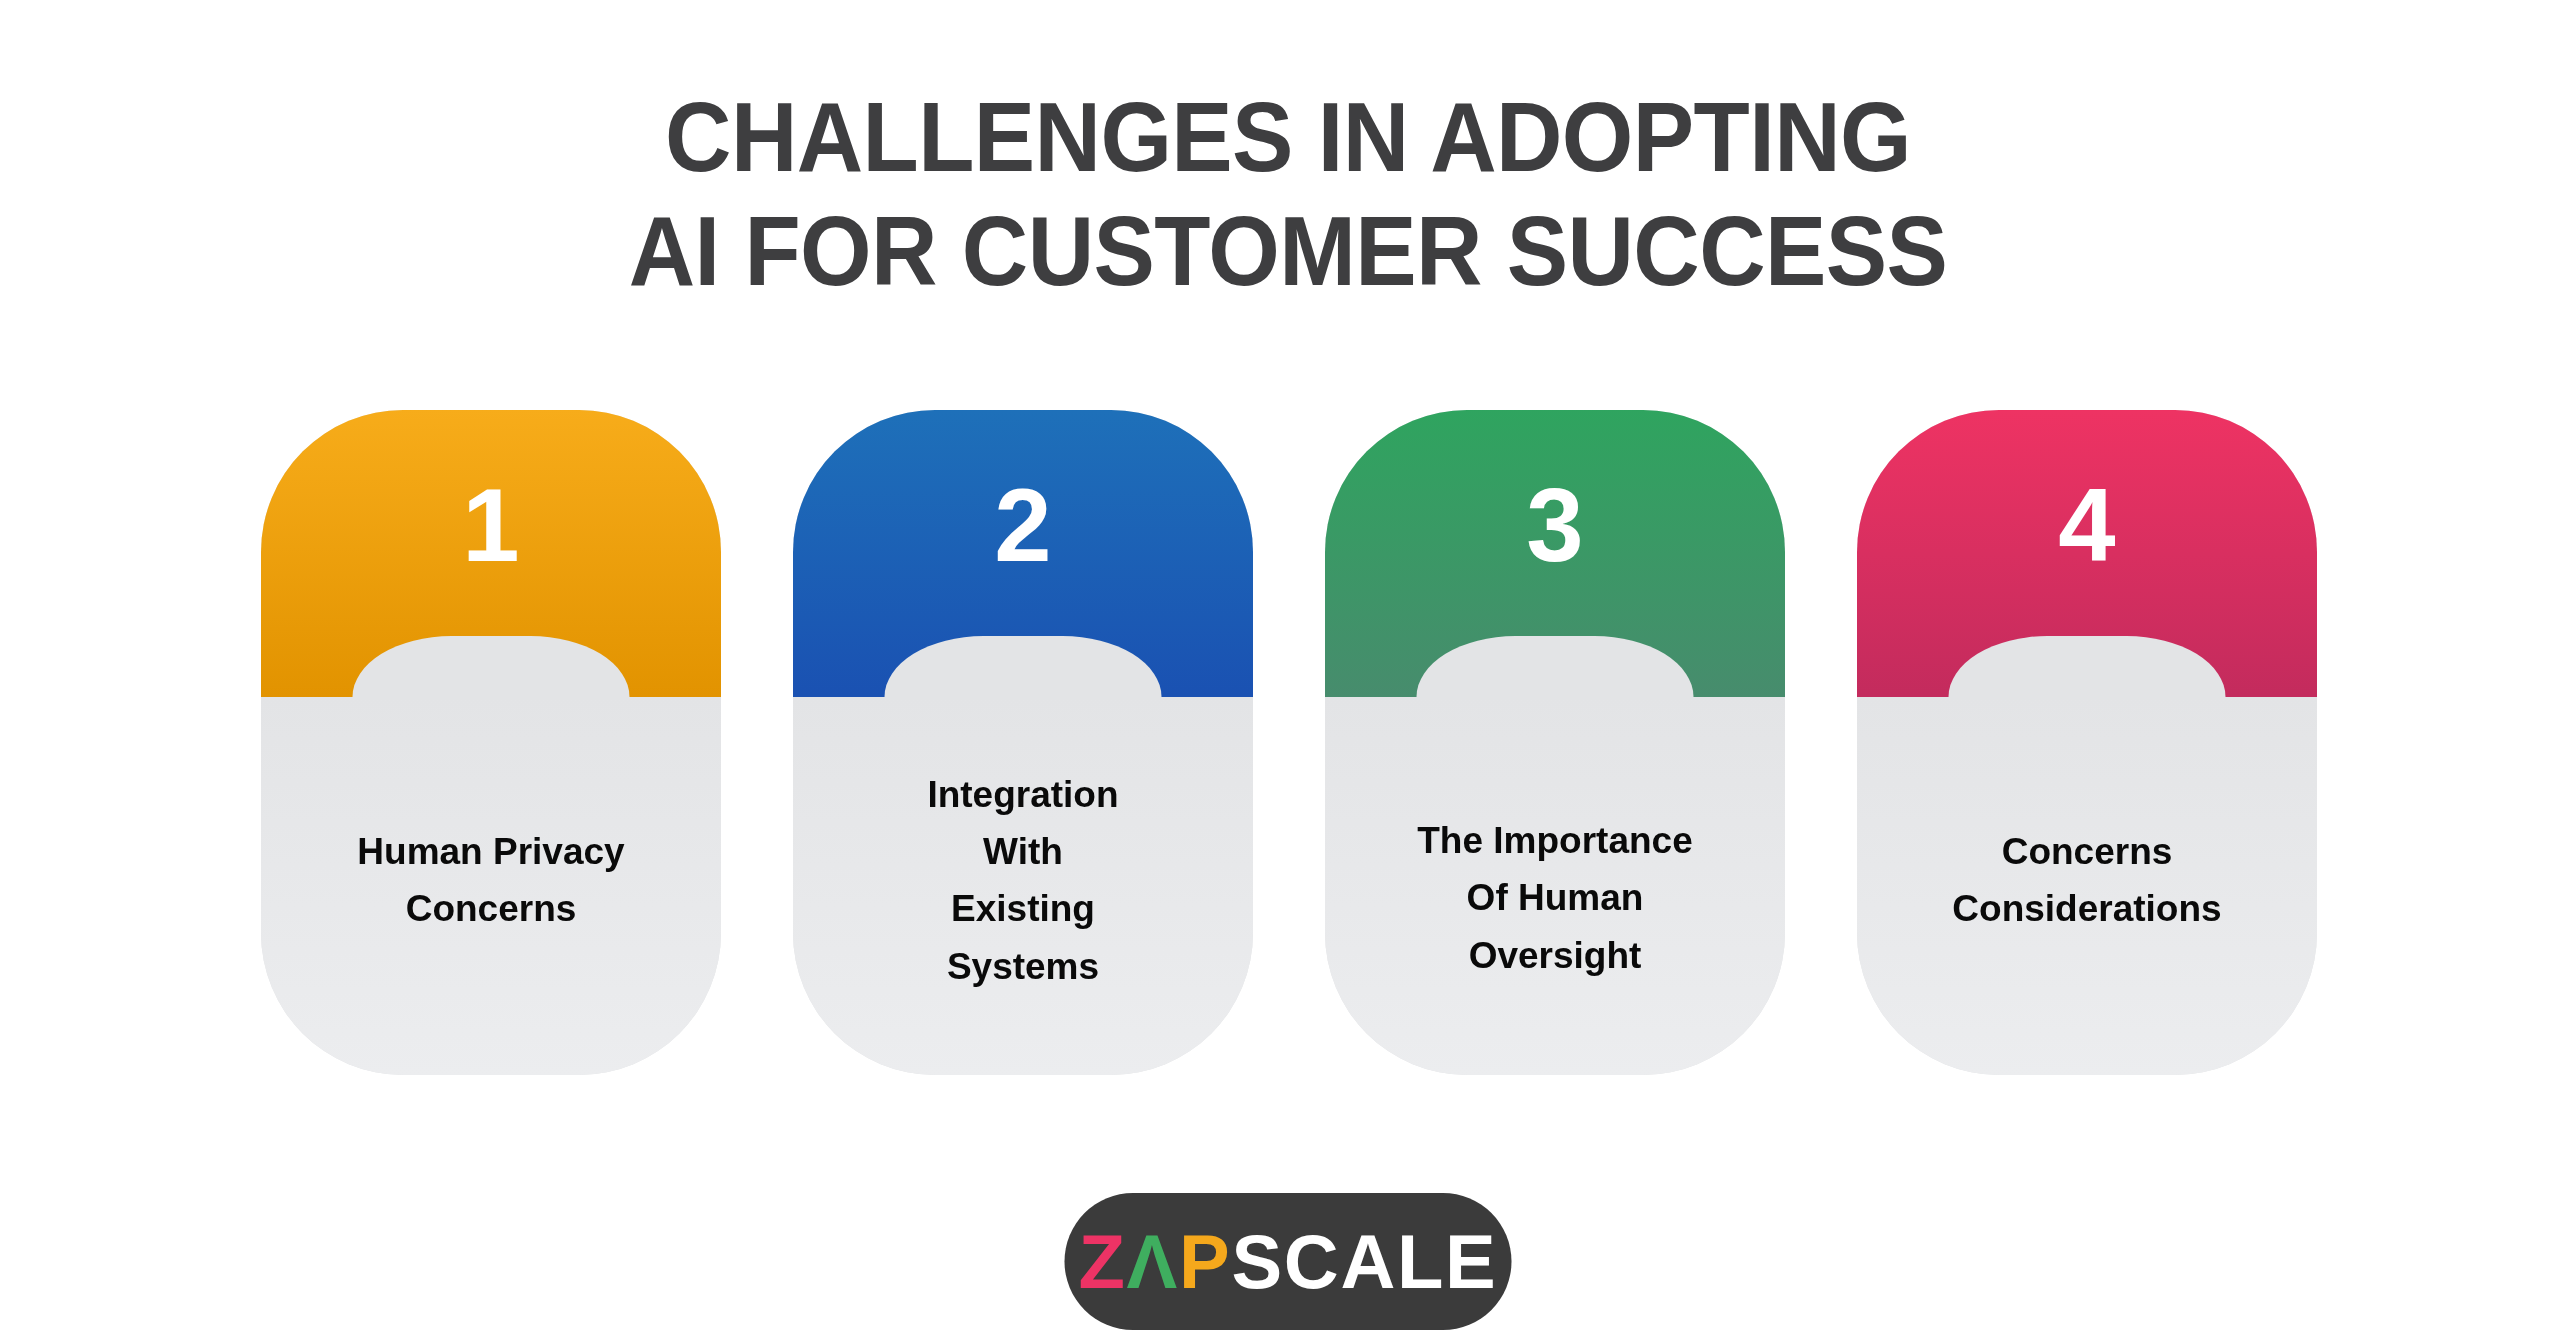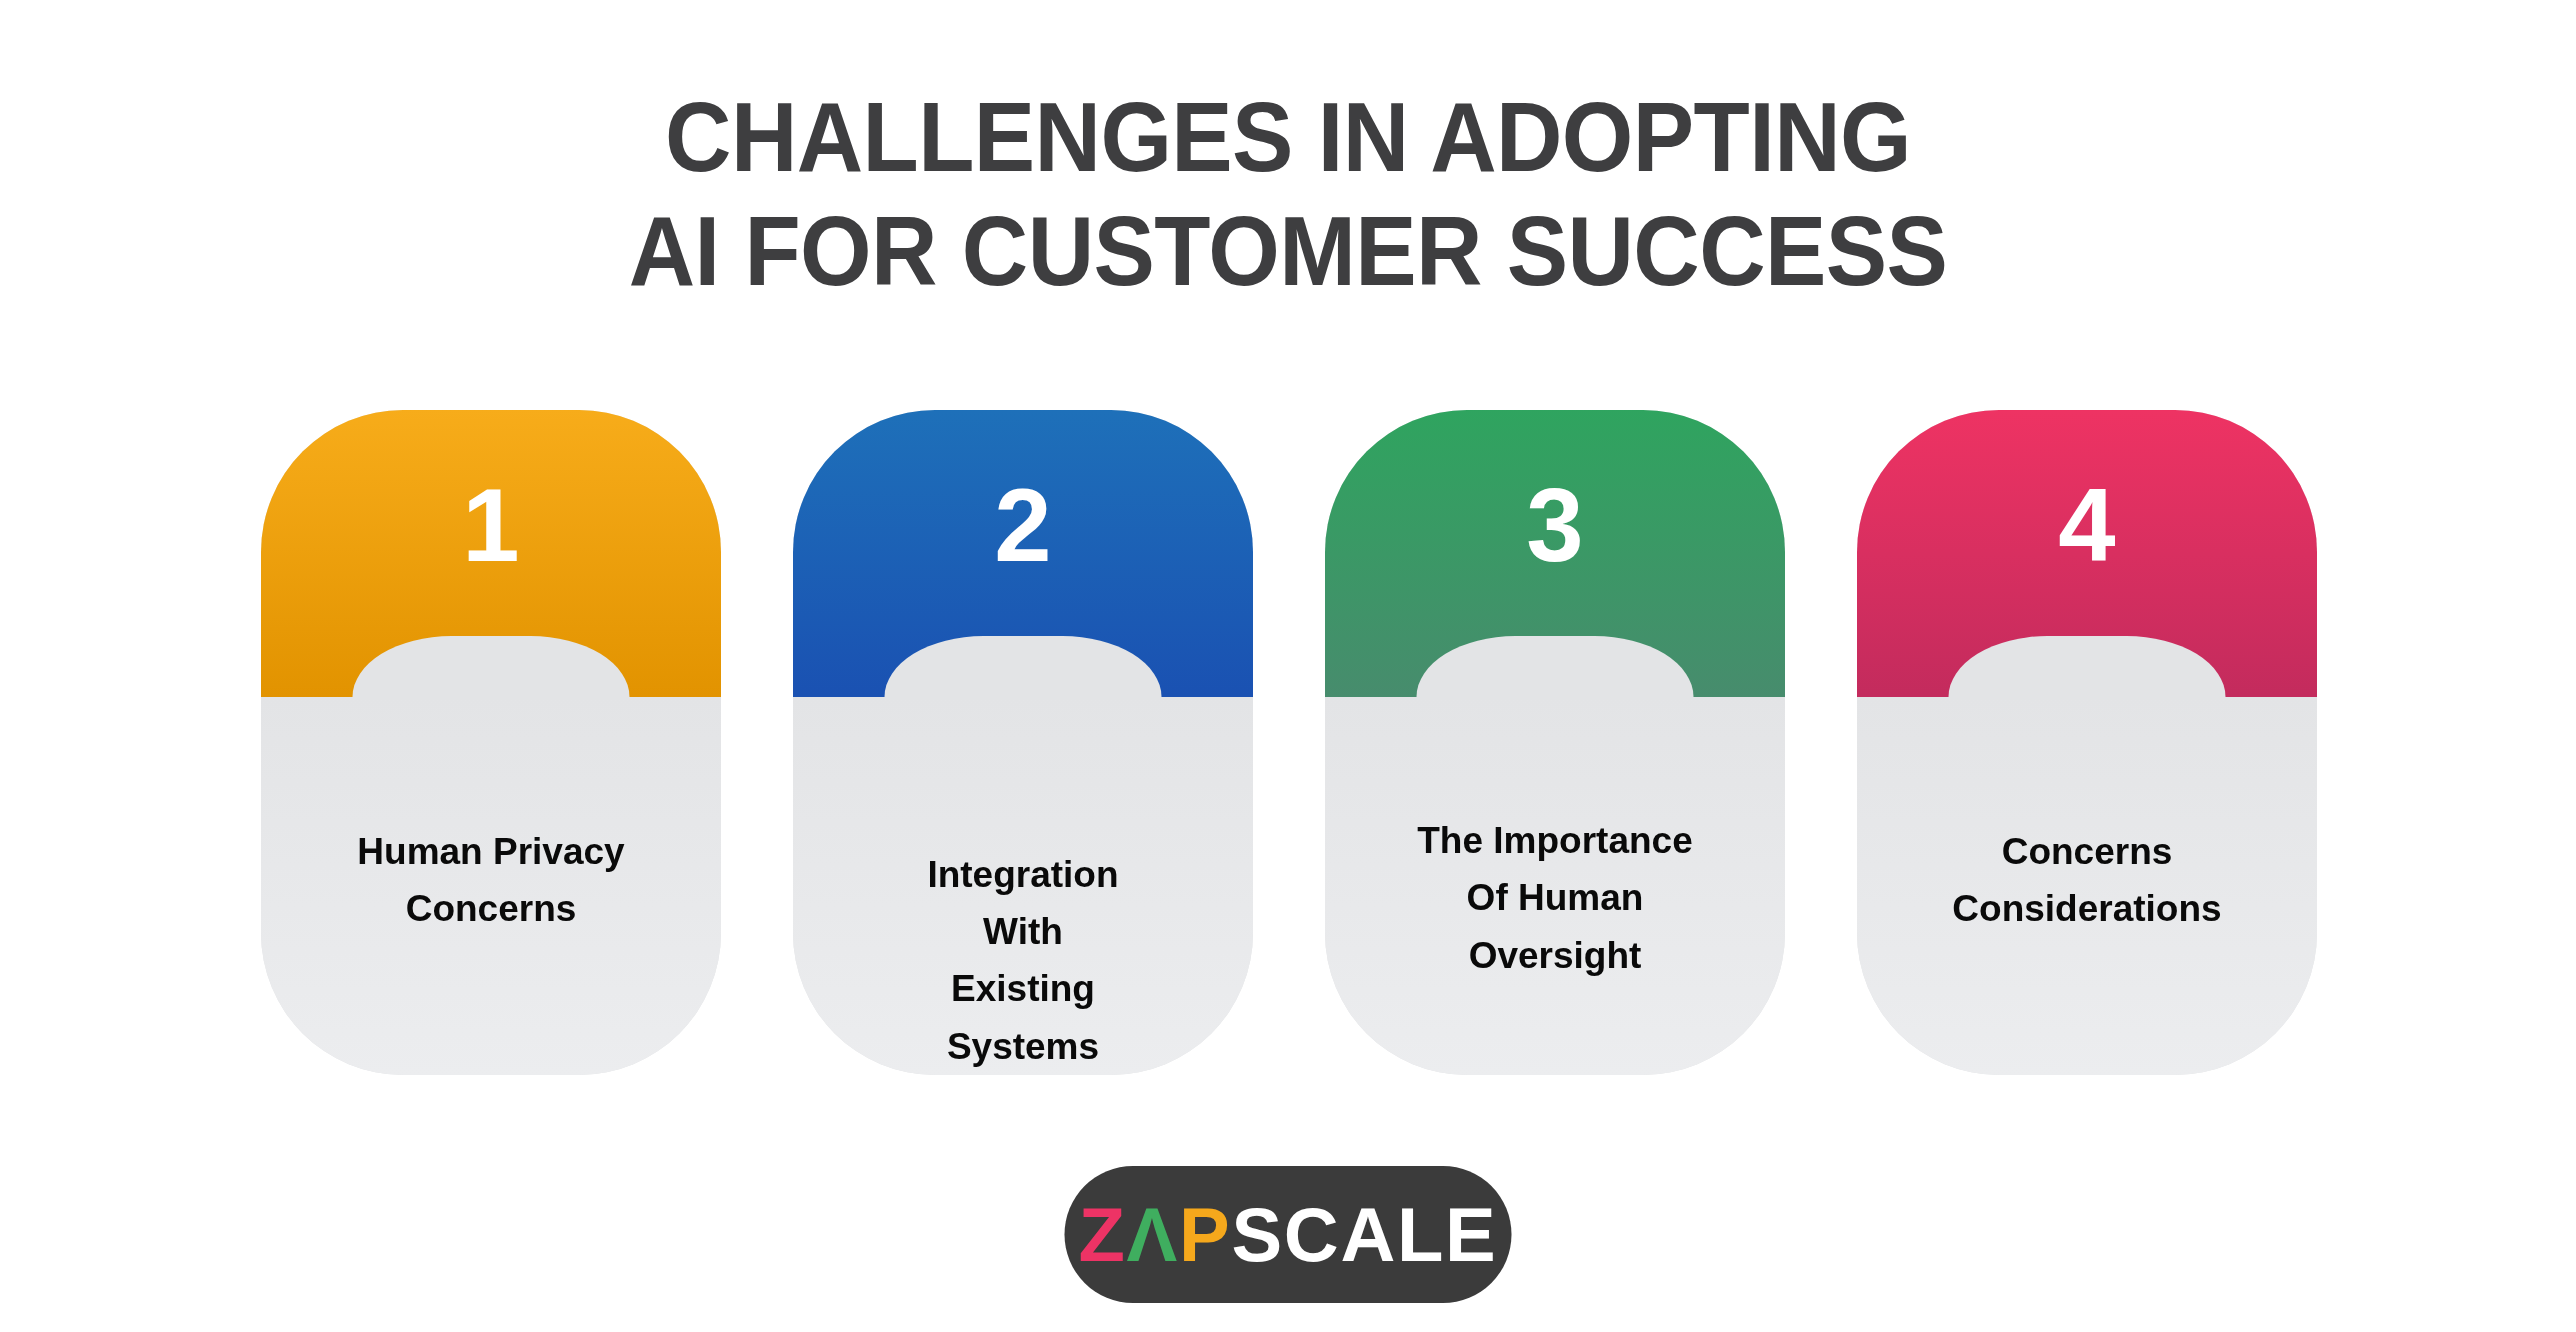--- a/index.html
+++ b/index.html
@@ -87,21 +87,21 @@
     text-align: center;
     color: #0A0A0A;
     white-space: pre-line;
     padding: 0 17.4px;
     margin-top: -11.6px;
   }
 
   
   .logo-pill {
     position: absolute;
-    top: 1166px;
+    top: 1193px;
     left: 50%;
     transform: translateX(-50%);
     width: 447px;
     height: 137px;
     border-radius: 70px;
     background: #3B3B3B;
     display: flex;
     align-items: center;
     justify-content: center;
   }
@@ -131,21 +131,21 @@
       <div class="card-body" style="background: linear-gradient(rgb(227, 228, 230) 0%, rgb(236, 237, 239) 100%);">
         <div class="card-notch" style="background: rgb(227, 228, 230);"></div>
         <div class="card-label" style="color: rgb(10, 10, 10);">Human Privacy
 Concerns</div>
       </div>
       <div class="card-number" style="color: rgb(255, 255, 255);">1</div>
     </div>
 
     <div class="card">
       <div class="card-header" style="background: linear-gradient(rgb(30, 112, 185) 0%, rgb(26, 81, 178) 100%);"></div>
-      <div class="card-body" style="background: linear-gradient(rgb(227, 228, 230) 0%, rgb(236, 237, 239) 100%); align-items: flex-end;">
+      <div class="card-body" style="background: linear-gradient(rgb(227, 228, 230) 0%, rgb(236, 237, 239) 100%);">
         <div class="card-notch" style="background: rgb(227, 228, 230);"></div>
         <div class="card-label" style="color: rgb(10, 10, 10);">Integration
 With
 Existing
 Systems</div>
       </div>
       <div class="card-number" style="color: rgb(255, 255, 255);">2</div>
     </div>
 
     <div class="card">

